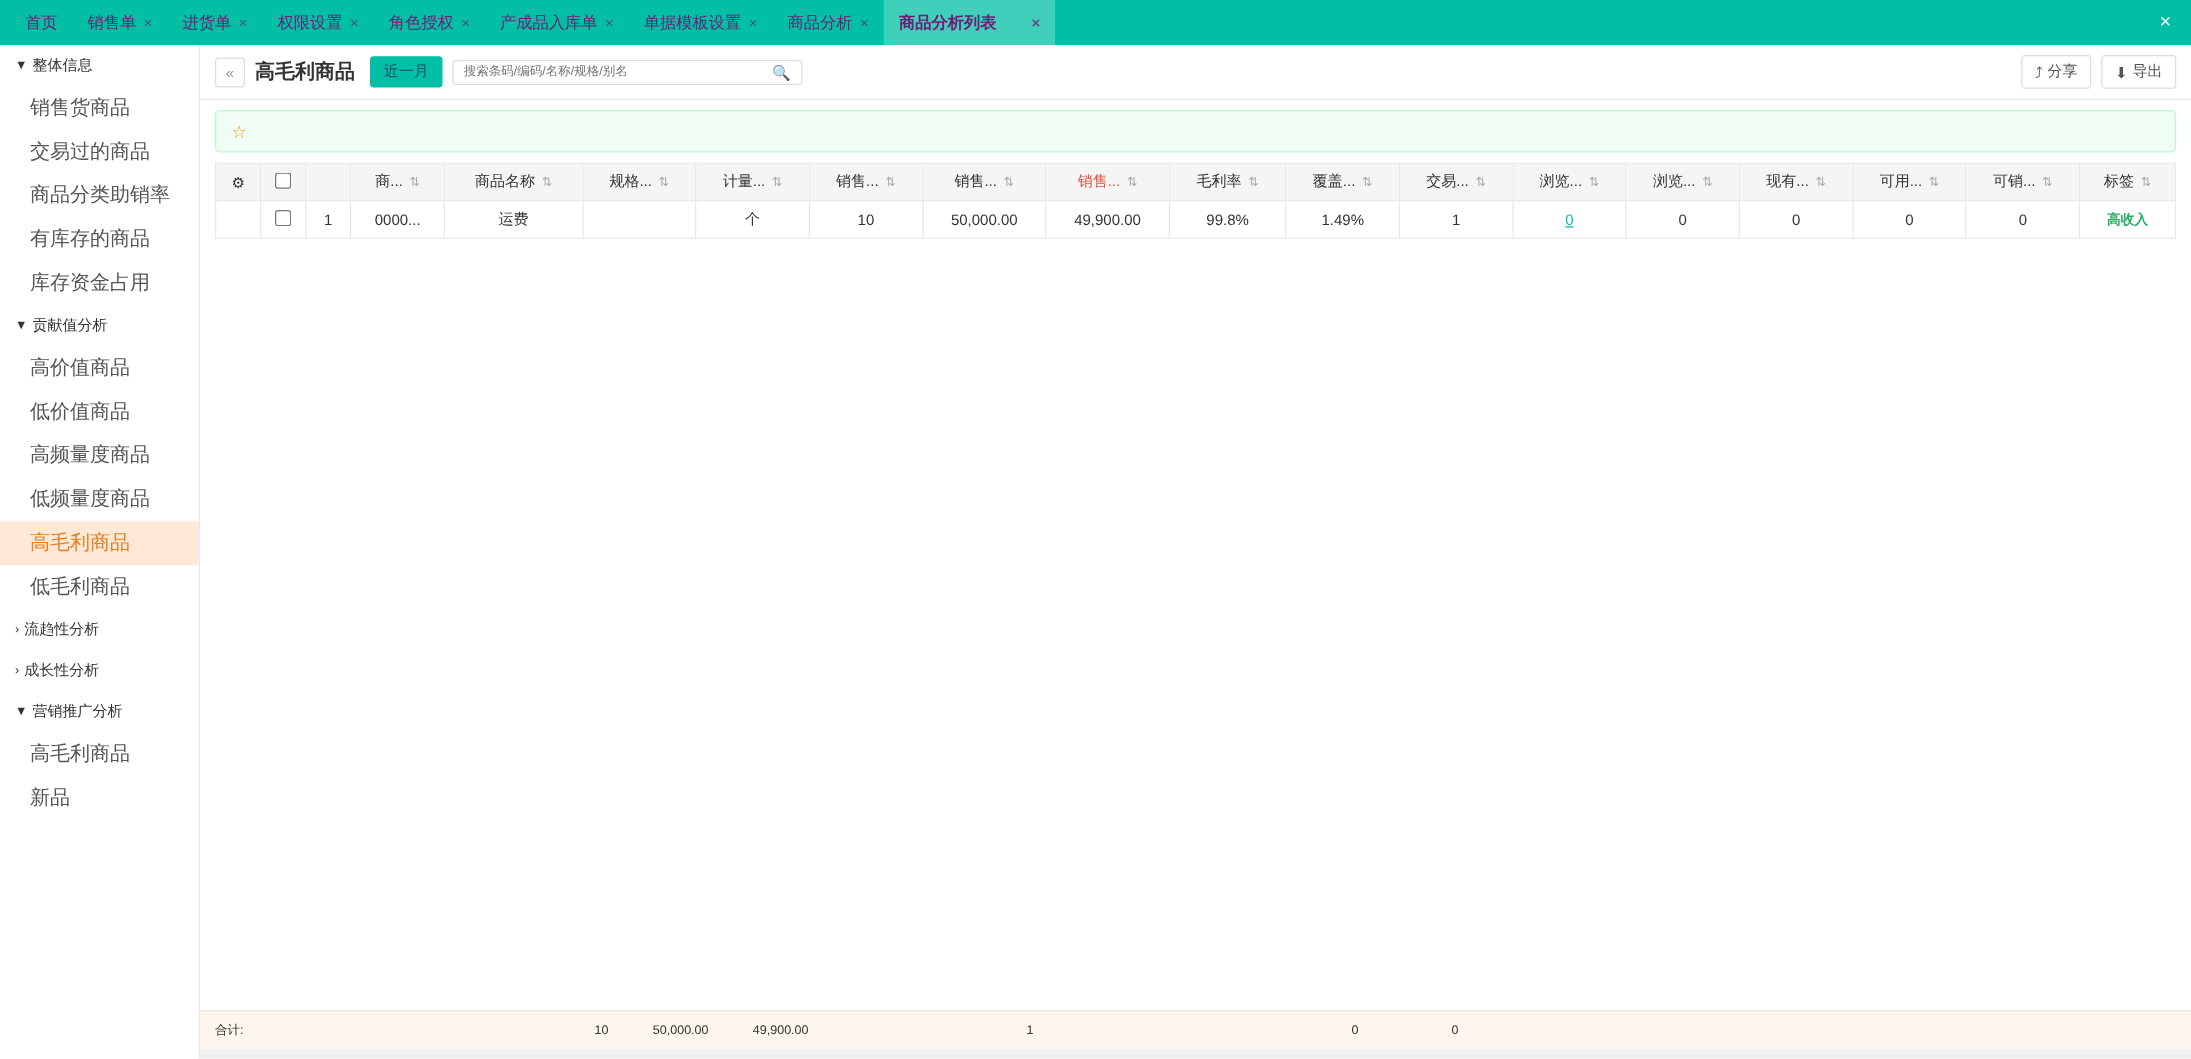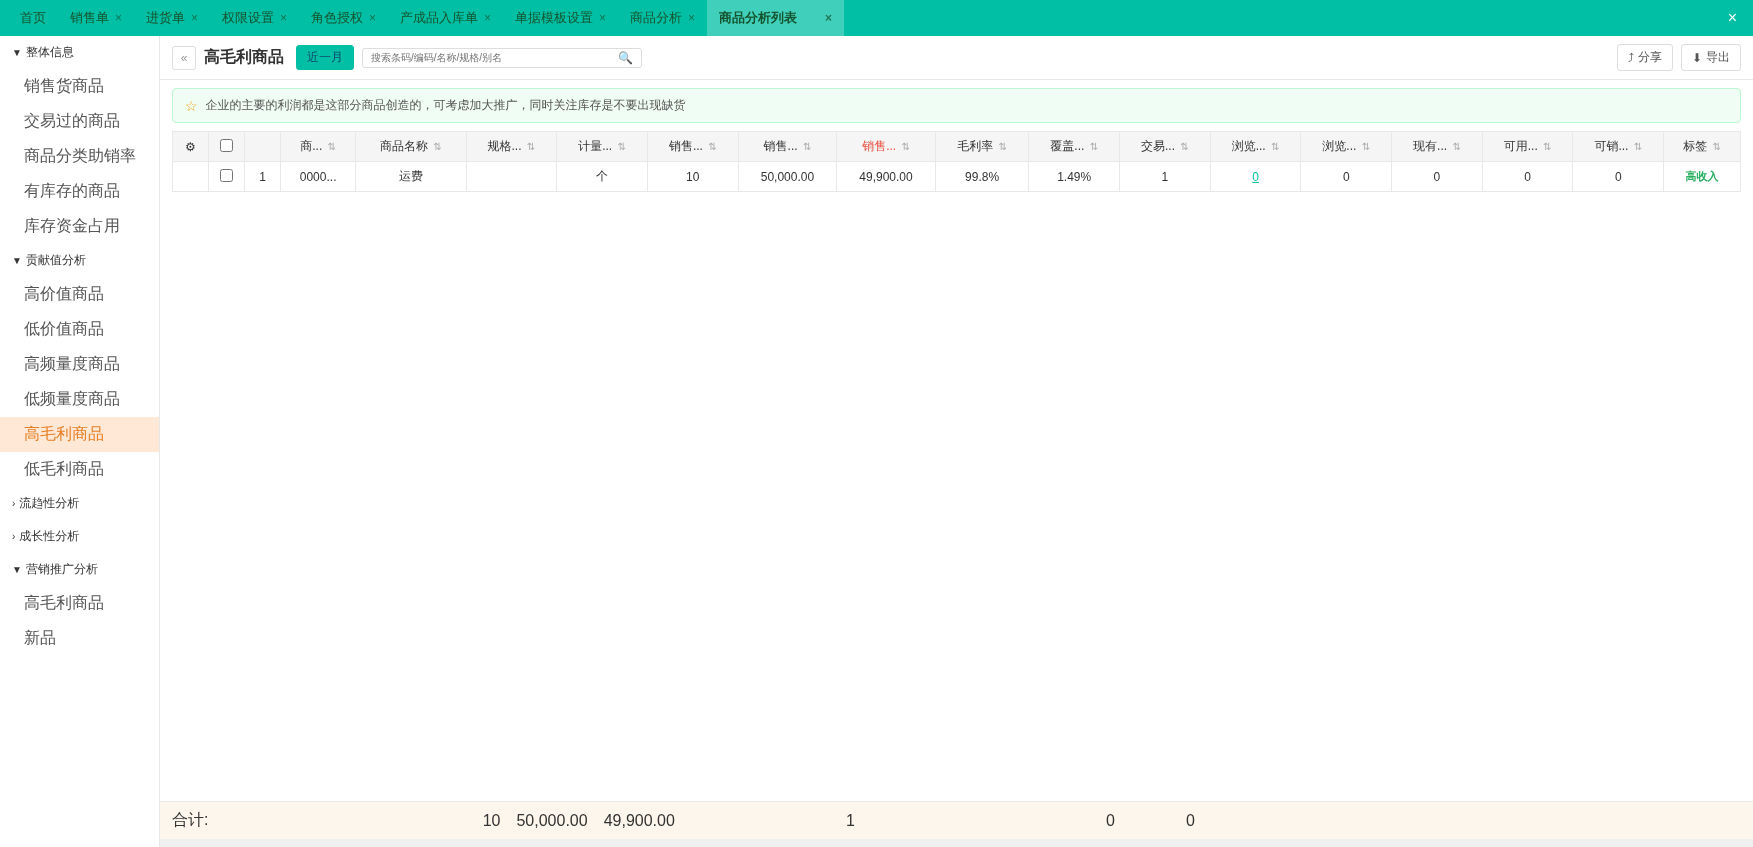--- a/index.html
+++ b/index.html
@@ -15,21 +15,21 @@
       color: white;
       flex-shrink: 0;
     }
     .nav-tab {
       display: flex;
       align-items: center;
       padding: 0 12px;
       height: 36px;
       cursor: pointer;
       font-size: 13px;
-      color: #14532d;
+      color: #701a75;
       white-space: nowrap;
       position: relative;
     }
     .nav-tab.active { background: rgba(255,255,255,0.25); font-weight: bold; gap: 22px; }
     .nav-tab .close-x {
       margin-left: 6px;
       font-size: 12px;
       opacity: 0.7;
       cursor: pointer;
     }
@@ -225,21 +225,21 @@
     .tag-high { color: #27ae60; font-size: 11px; font-weight: bold; }
 
     
     .footer-bar {
       display: flex;
       align-items: center;
       border-top: 1px solid #e8e8e8;
       padding: 8px 12px;
       background: #fdf6ec;
       flex-shrink: 0;
-      font-size: 16px;
+      font-size: 10px;
       color: #333;
     }
     .footer-bar .total-label {
       margin-right: 20px;
       font-weight: 500;
     }
     .footer-cell {
       min-width: 80px;
       text-align: right;
       padding: 0 8px;
@@ -388,21 +388,20 @@
           </button>
           <button class="action-btn">
             <span>⬇</span>
             <span>导出</span>
           </button>
         </div>
       </div>
 
       <div class="notice-bar">
         <span class="notice-icon">☆</span>
-        <span>企业的主要的利润都是这部分商品创造的，可考虑加大推广，同时关注库存是不要出现缺货</span>
       </div>
 
       <div class="table-wrapper">
         <table>
           <thead>
             <tr>
               <th class="col-settings">⚙</th>
               <th class="col-checkbox">
                 <input type="checkbox" style="">
               </th>

